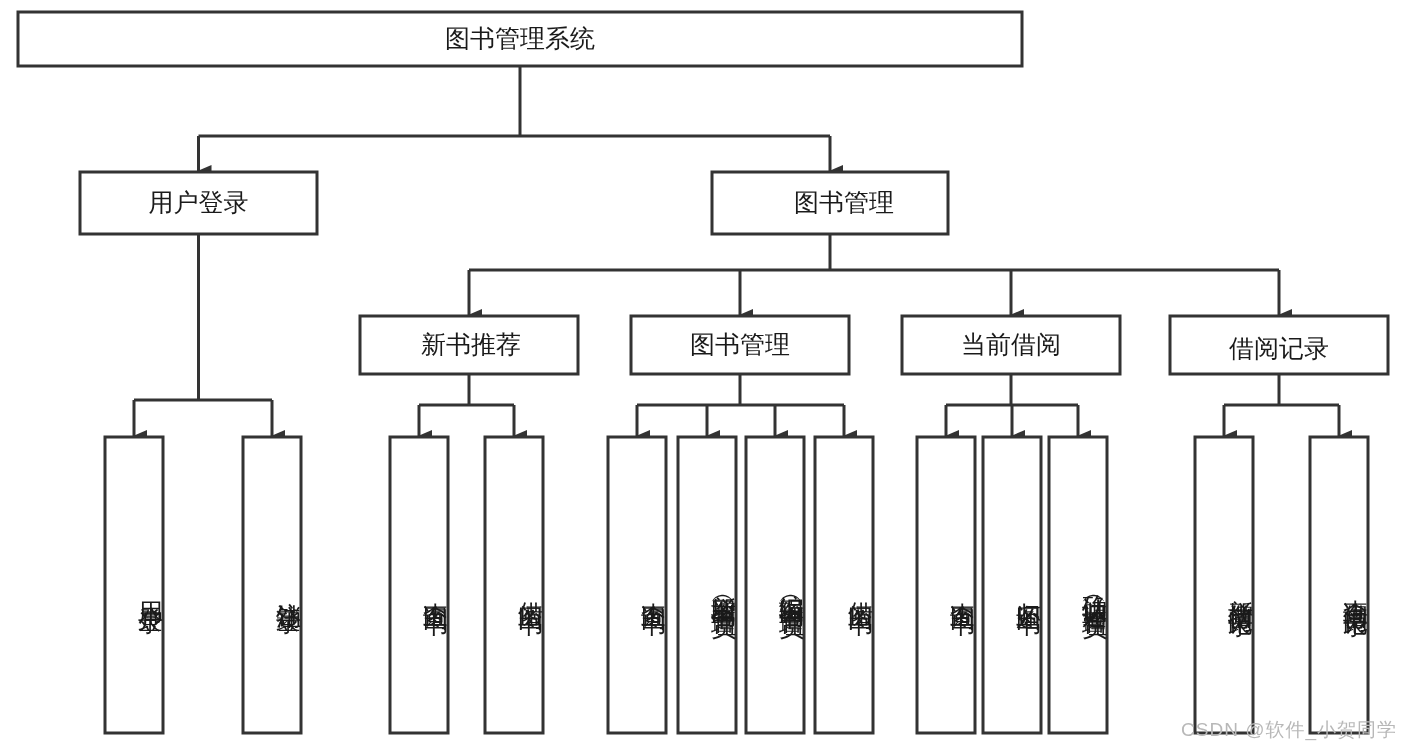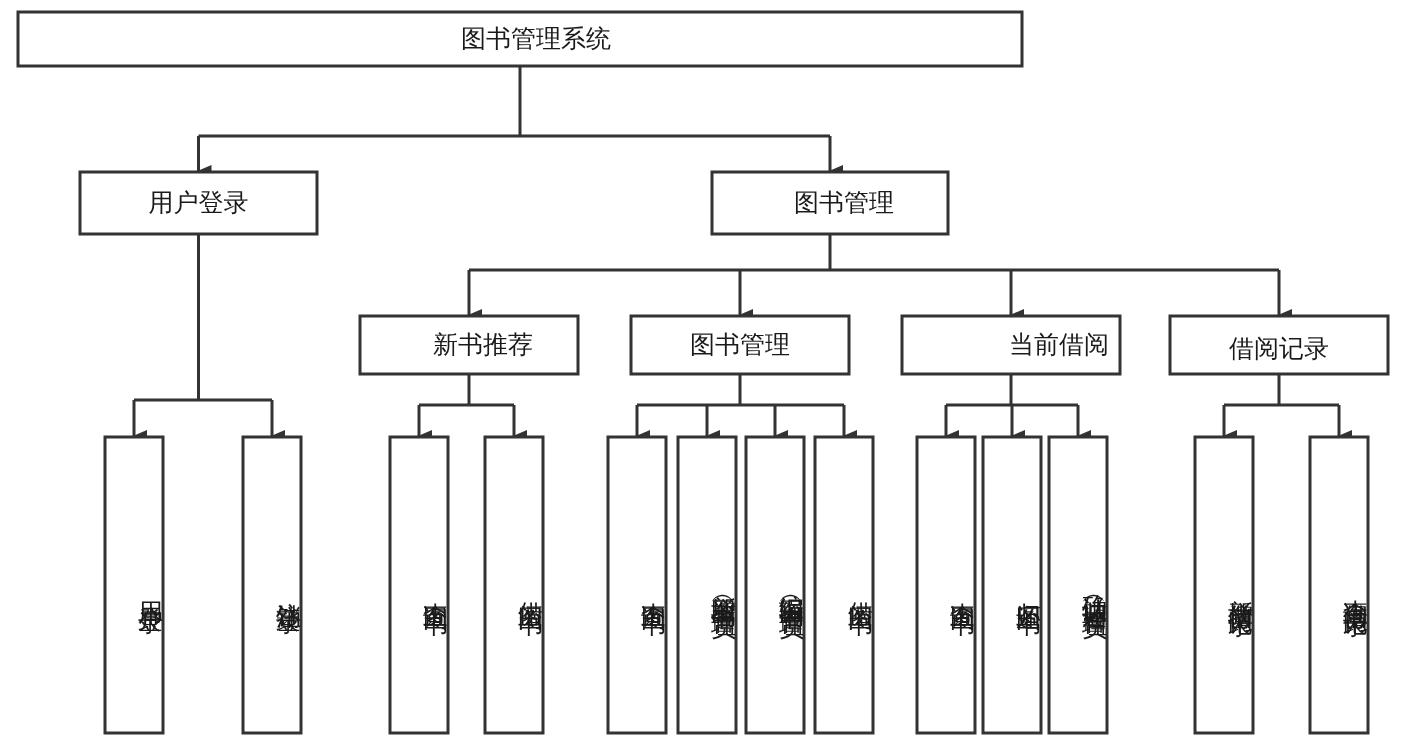--- a/index.html
+++ b/index.html
@@ -139,35 +139,36 @@
         <rect x="815" y="437" width="58" height="296" class="node-box"></rect>
         <rect x="917" y="437" width="58" height="296" class="node-box"></rect>
         <rect x="983" y="437" width="58" height="296" class="node-box"></rect>
         <rect x="1049" y="437" width="58" height="296" class="node-box"></rect>
         <rect x="1195" y="437" width="58" height="296" class="node-box"></rect>
         <rect x="1310" y="437" width="58" height="296" class="node-box"></rect>
       </g>
   </svg>
 
   <div id="labels">
-      <div class="node-label horizontal" style="left: 18px; top: 12px; width: 1004px; height: 54px; padding-left: 16px;">图书管理系统</div>
+      <div class="node-label horizontal" style="left: 18px; top: 12px; width: 1004px; height: 54px;">图书管理系统</div>
       <div class="node-label horizontal" style="left: 80px; top: 172px; width: 237px; height: 62px;">用户登录</div>
       <div class="node-label horizontal" style="left: 712px; top: 172px; width: 236px; height: 62px; margin-left: 14px;">图书管理</div>
-      <div class="node-label horizontal" style="left: 360px; top: 316px; width: 222px; height: 58px; padding-left: 12px;">新书推荐</div>
+      <div class="node-label horizontal" style="left: 360px; top: 316px; width: 222px; height: 58px;">新书推荐</div>
       <div class="node-label horizontal" style="left: 631px; top: 316px; width: 218px; height: 58px;">图书管理</div>
-      <div class="node-label horizontal" style="left: 902px; top: 316px; width: 218px; height: 58px; padding-left: 48px;">当前借阅</div>
+      <div class="node-label horizontal" style="left: 902px; top: 316px; width: 218px; height: 58px;">当前借阅</div>
       <div class="node-label horizontal" style="left: 1170px; top: 316px; width: 218px; height: 66px;">借阅记录</div>
       <div class="node-label vertical" style="left: 105px; top: 437px; width: 58px; height: 296px;">用户登录</div>
       <div class="node-label vertical" style="left: 243px; top: 437px; width: 58px; height: 296px;">注销登录</div>
       <div class="node-label vertical" style="left: 390px; top: 437px; width: 58px; height: 296px;">查询图书</div>
       <div class="node-label vertical" style="left: 485px; top: 437px; width: 58px; height: 296px;">借阅图书</div>
       <div class="node-label vertical" style="left: 608px; top: 437px; width: 58px; height: 296px;">查询图书</div>
       <div class="node-label vertical" style="left: 678px; top: 437px; width: 58px; height: 296px;">新增图书（管理员）</div>
       <div class="node-label vertical" style="left: 746px; top: 437px; width: 58px; height: 296px;">编辑图书（管理员）</div>
       <div class="node-label vertical" style="left: 815px; top: 437px; width: 58px; height: 296px;">借阅图书</div>
       <div class="node-label vertical" style="left: 917px; top: 437px; width: 58px; height: 296px;">查询图书</div>
       <div class="node-label vertical" style="left: 983px; top: 437px; width: 58px; height: 296px;">归还图书</div>
       <div class="node-label vertical" style="left: 1049px; top: 437px; width: 58px; height: 296px;">确认归还（管理员）</div>
       <div class="node-label vertical" style="left: 1195px; top: 437px; width: 58px; height: 296px;">新增借阅记录</div>
       <div class="node-label vertical" style="left: 1310px; top: 437px; width: 58px; height: 296px;">查询借阅记录</div>
     </div>
 
+  <div class="watermark">CSDN @软件_小贺同学</div>
 </div>
 
 </body></html>

